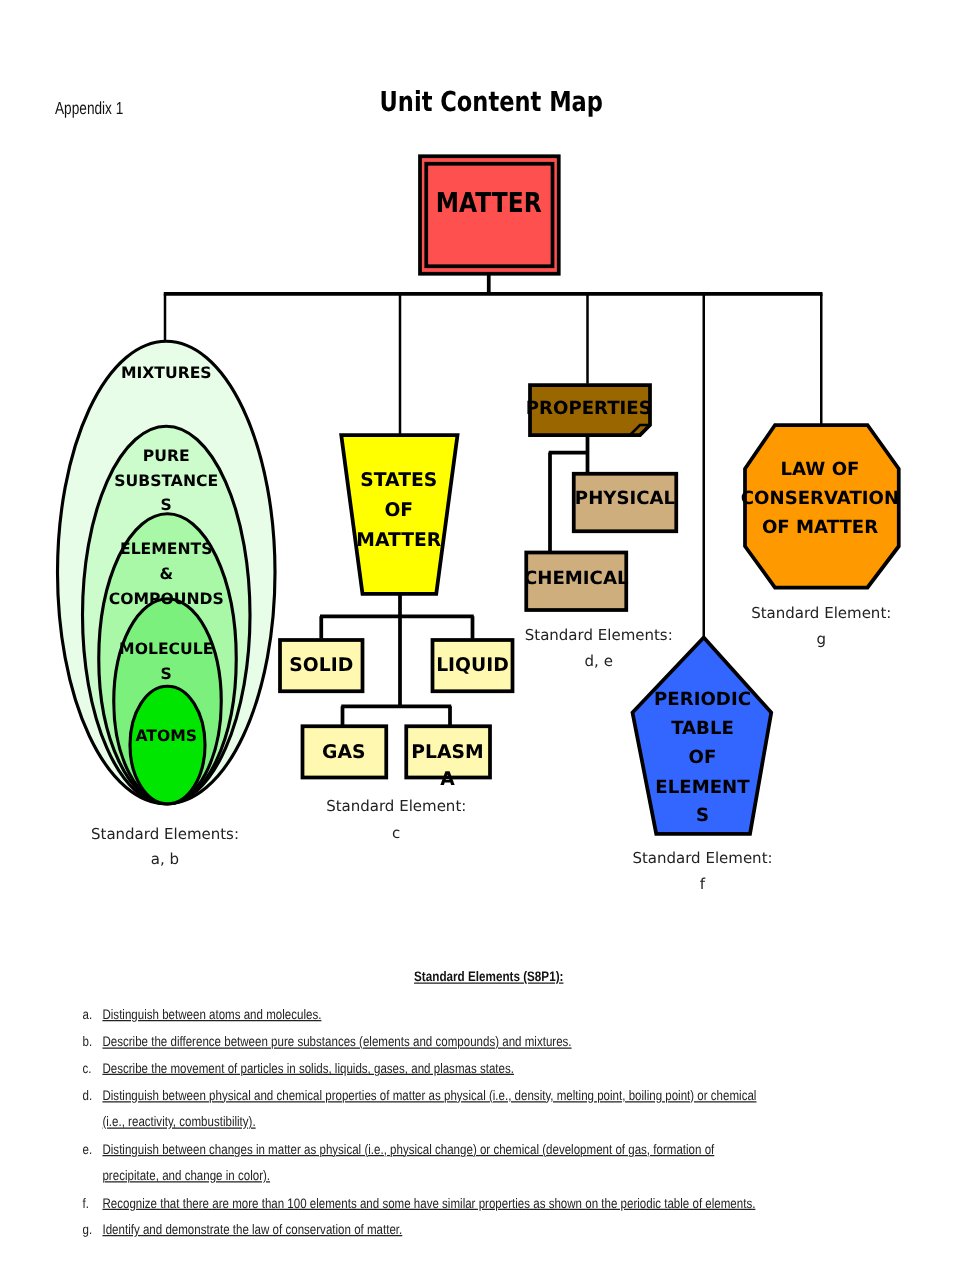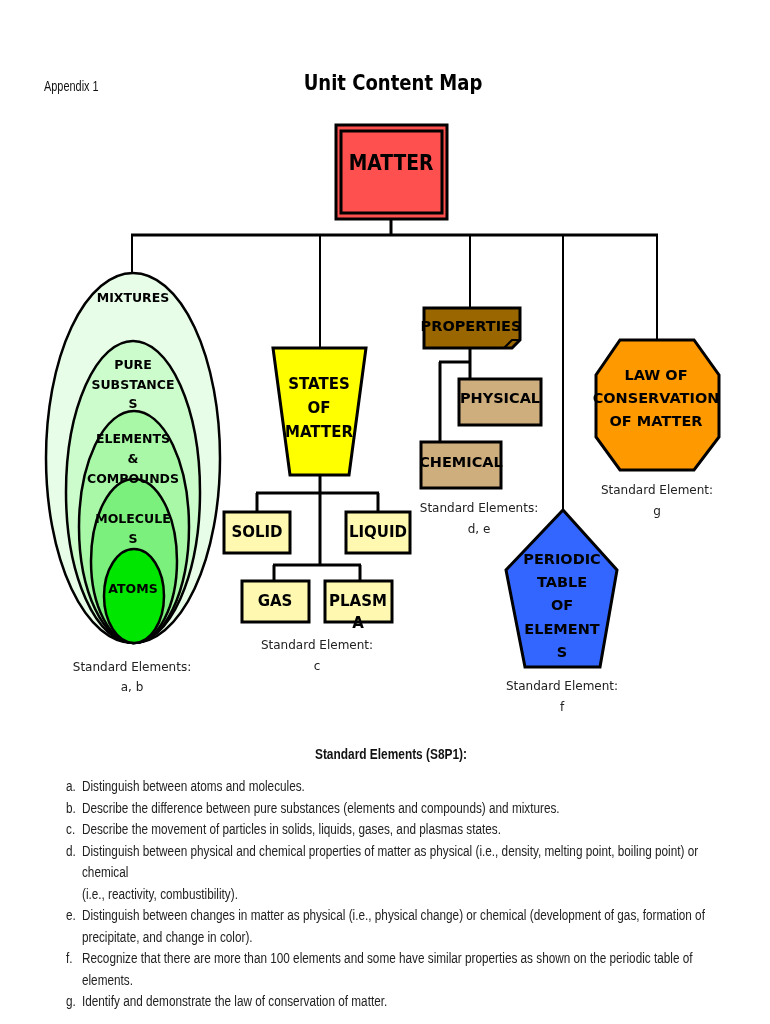--- a/index.html
+++ b/index.html
@@ -3,21 +3,21 @@
 <meta charset="utf-8">
 <style>
   html, body { margin: 0; padding: 0; background: #ffffff; }
   body { width: 770px; height: 1024px; position: relative; overflow: hidden; font-family: "Liberation Sans", sans-serif; color: #000; }
   .page { position: absolute; left: 0; top: 0; width: 645px; height: 1024px; }
   .appendix { position: absolute; left: 44px; top: 78px; font-family: "Liberation Sans Narrow", "Liberation Sans", sans-serif; font-size: 14px; transform: scaleX(0.78); transform-origin: left top; color: #111; }
   .title { position: absolute; left: 0; width: 786px; top: 70px; text-align: center; font-family: "DejaVu Sans", sans-serif; font-weight: bold; font-size: 22px; transform: scaleX(0.82); transform-origin: center top; }
   svg.diagram { position: absolute; left: 0; top: 0; width: 770px; height: 740px; }
   .lbl { font-family: "DejaVu Sans", sans-serif; font-weight: bold; fill: #000; }
   .std { font-family: "DejaVu Sans", sans-serif; font-size: 12px; fill: #222; }
-  .standards { position: absolute; left: 66px; top: 746px; width: 650px; font-size: 14px; color: #222; }
+  .standards { position: absolute; left: 66px; top: 776px; width: 650px; font-size: 11px; color: #222; text-decoration: underline; }
   .standards-title { text-align: center; font-weight: bold; margin-left: 0; width: 650px; transform: scaleX(0.85); transform-origin: center top; margin-bottom: 14px; color: #111; }
   .std-list { list-style: none; margin: 0; padding: 0; }
   .std-item { position: relative; padding-left: 19px; line-height: 21.5px; transform: scaleX(0.84); transform-origin: left top; width: 770px; }
   .std-letter { position: absolute; left: 0; top: 0; }
 </style>
 </head>
 <body>
 
 <div class="page">
   <div class="appendix">Appendix 1</div>

